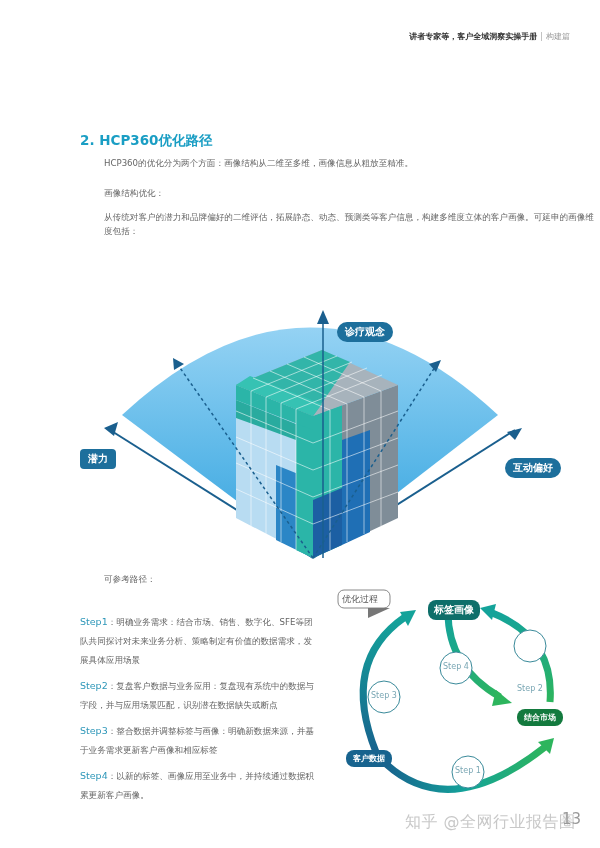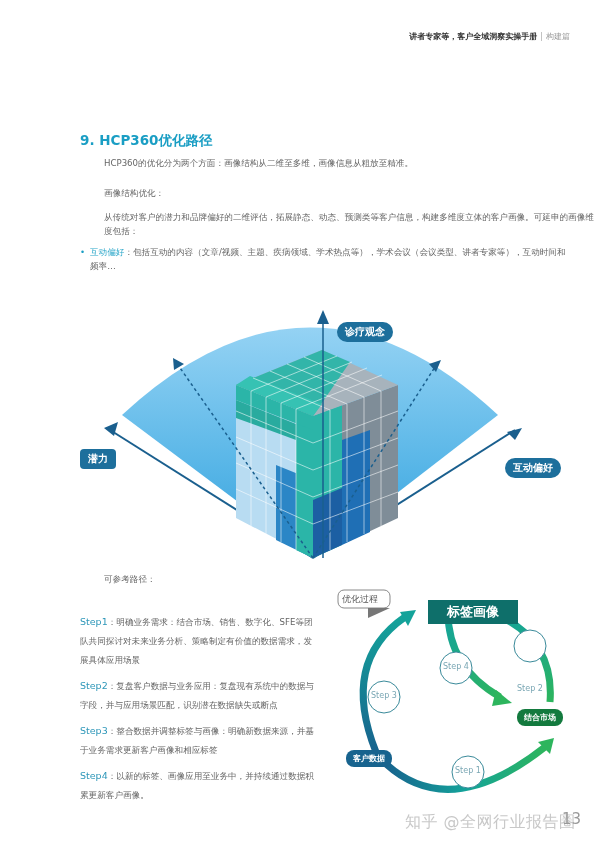--- a/index.html
+++ b/index.html
@@ -33,29 +33,26 @@
   .watermark { position: absolute; left: 405px; top: 812px; font-size: 16px; color: #c8c8c8; letter-spacing: 0.5px; }
   .pagenum { position: absolute; left: 562px; top: 810px; font-size: 15px; color: #999; }
 </style>
 </head>
 <body>
 
 <div class="header">
   <span>讲者专家等，客户全域洞察实操手册</span><span class="sep">|</span><span class="sub">构建篇</span>
 </div>
 
-<div class="title">9. HCP360优化路径</div>
+<div class="title">2. HCP360优化路径</div>
 <div class="p intro">HCP360的优化分为两个方面：画像结构从二维至多维，画像信息从粗放至精准。</div>
 <div class="p subhead">画像结构优化：</div>
 <div class="p para1">从传统对客户的潜力和品牌偏好的二维评估，拓展静态、动态、预测类等客户信息，构建多维度立体的客户画像。可延申的画像维度包括：</div>
 
 <div class="bullets">
-  <div class="bullet">
-    <span class="term">互动偏好</span><span>：包括互动的内容（文章/视频、主题、疾病领域、学术热点等），学术会议（会议类型、讲者专家等），互动时间和频率…</span>
-  </div>
 </div>
 
 <svg class="cube-fig" viewBox="0 0 500 270" xmlns="http://www.w3.org/2000/svg">
   <defs>
     <linearGradient id="fanG" x1="0" y1="0" x2="0" y2="1">
       <stop offset="0" stop-color="#8fd0f3"></stop>
       <stop offset="0.6" stop-color="#4fb2e6"></stop>
       <stop offset="1" stop-color="#2a9bd9"></stop>
     </linearGradient>
   </defs>
@@ -174,21 +171,21 @@
     </g>
   <g>
       <circle cx="54" cy="115" r="16" fill="#fff" stroke="#3a8a9a" stroke-width="1"></circle>
     </g>
   <g>
       <circle cx="126" cy="86" r="16" fill="#fff" stroke="#3a8a9a" stroke-width="1"></circle>
     </g>
 </svg>
 
 <div style="position:absolute;left:342px;top:593px;font-size:9px;color:#555;">优化过程</div>
-<div style="position:absolute;left:428px;top:600px;background:#0e6f6a;color:#fff;font-size:13px;font-weight:bold;padding:3px 19px;border-radius:0;">标签画像</div>
+<div style="position:absolute;left:428px;top:600px;background:#0e6f6a;color:#fff;font-size:10px;font-weight:bold;padding:3px 6px;border-radius:8px;">标签画像</div>
 <div style="position:absolute;left:517px;top:709px;background:#137a3e;color:#fff;font-size:8px;font-weight:bold;padding:3px 7px;border-radius:8px;">结合市场</div>
 <div style="position:absolute;left:346px;top:750px;background:#17638e;color:#fff;font-size:8px;font-weight:bold;padding:3px 7px;border-radius:8px;">客户数据</div>
 <div style="position:absolute;left:455px;top:766px;font-size:8px;color:#7aa7b4;">Step 1</div>
 <div style="position:absolute;left:517px;top:640px;font-size:8px;color:#7aa7b4;margin-top:44px;">Step 2</div>
 <div style="position:absolute;left:371px;top:691px;font-size:8px;color:#7aa7b4;">Step 3</div>
 <div style="position:absolute;left:443px;top:662px;font-size:8px;color:#7aa7b4;">Step 4</div>
 
 <div class="watermark">知乎 @全网行业报告圈</div>
 <div class="pagenum">13</div>
 

